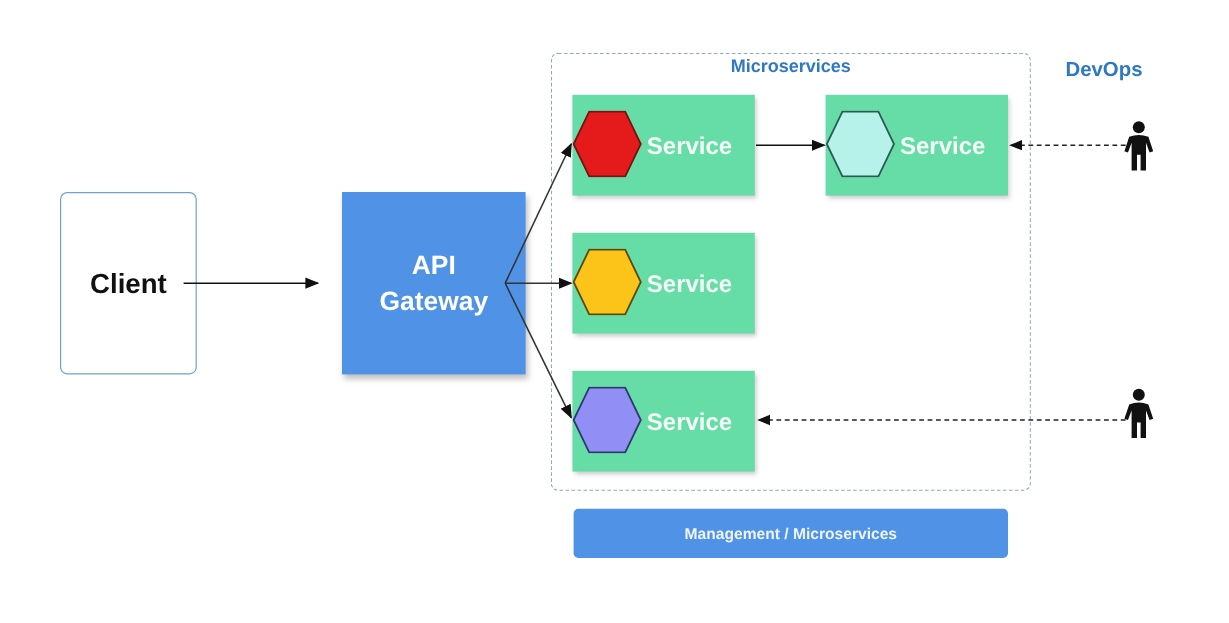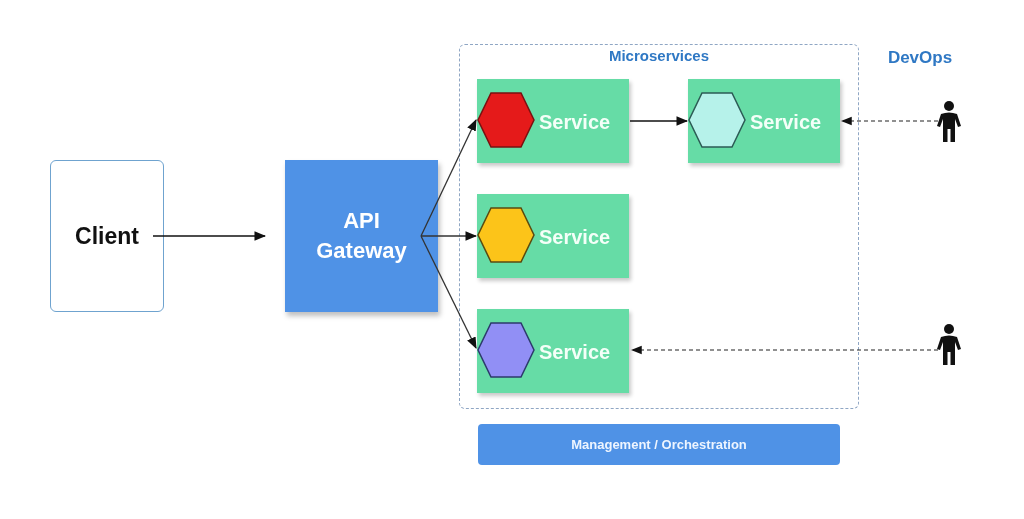--- a/index.html
+++ b/index.html
@@ -57,21 +57,21 @@
 </div>
 
 <div class="abs service" style="left:477px;top:309px;">
   <svg width="60" height="56" viewBox="0 0 60 56">
     <polygon points="14,1 44,1 57,28 44,55 14,55 1,28" fill="#918ff5" stroke="#2c3a6b" stroke-width="1.5"></polygon>
   </svg>
   <span class="lbl">Service</span>
 </div>
 
 <div class="abs mgmt">
-  <span>Management / Orchestration</span>
+  <span>Management / Microservices</span>
 </div>
 
 <svg class="overlay" width="1024" height="519" viewBox="0 0 1024 519">
   <defs>
     <marker id="arr" viewBox="0 0 10 10" refX="9" refY="5" markerWidth="9" markerHeight="9" orient="auto-start-reverse">
       <path d="M0,1 L10,5 L0,9 z" fill="#111"></path>
     </marker>
   </defs>
   <line x1="153" y1="236" x2="265" y2="236" stroke="#111" stroke-width="1.3" marker-end="url(#arr)"></line>
   <line x1="421" y1="236" x2="476" y2="120" stroke="#333" stroke-width="1.3" marker-end="url(#arr)"></line>

